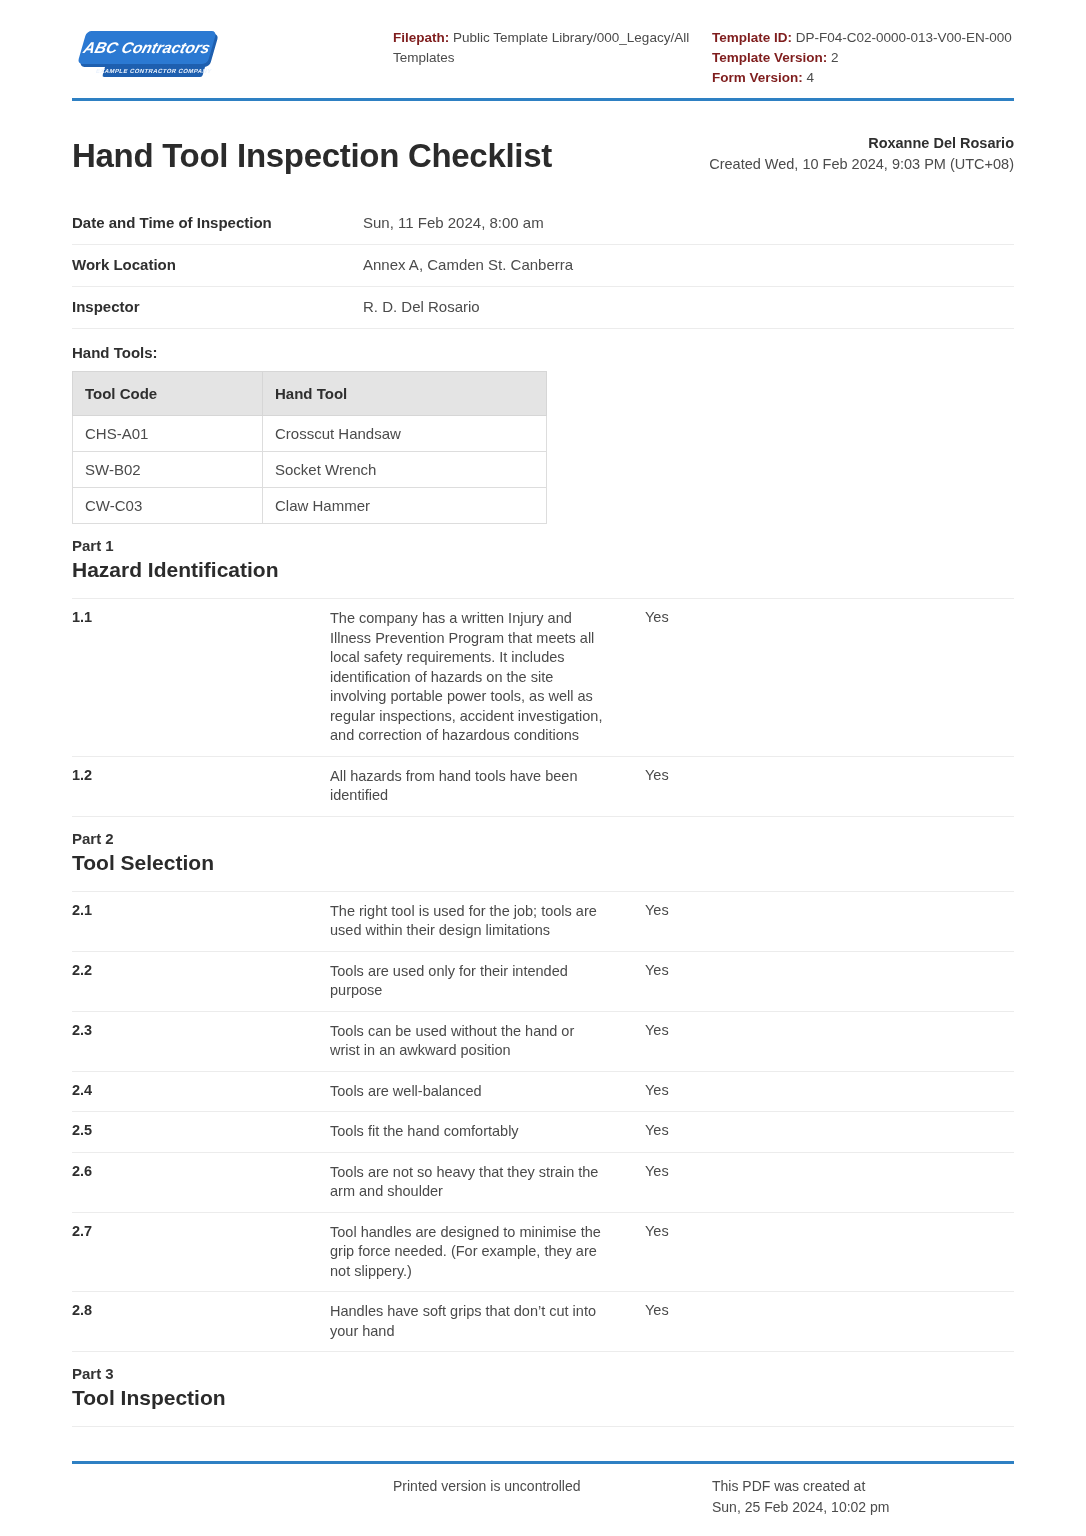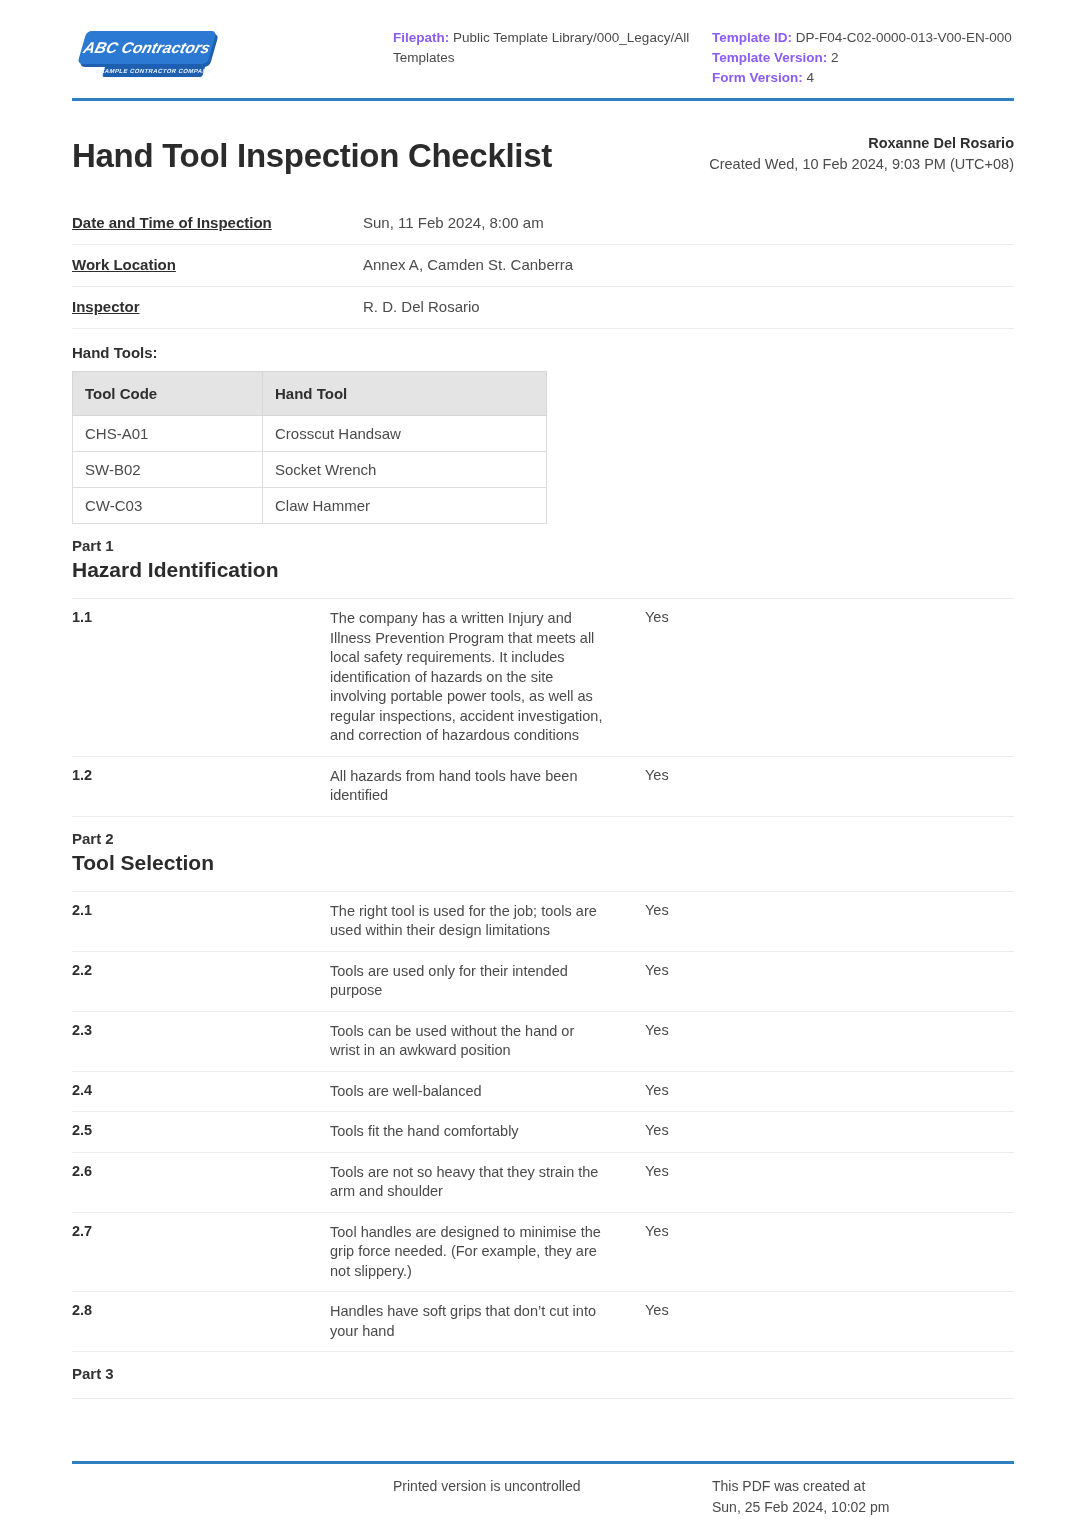--- a/index.html
+++ b/index.html
@@ -5,21 +5,21 @@
   * { margin:0; padding:0; box-sizing:border-box; }
   html,body { background:#ffffff; }
   body { font-family:"Liberation Sans","DejaVu Sans",sans-serif; color:#434343; }
   .page {
     width:1086px; height:1536px; overflow:hidden; margin:0 auto; background:#fff;
     display:flex; flex-direction:column; padding:28px 72px 0 72px;
   }
   
   .doc-header { display:grid; grid-template-columns:321px 319px 1fr; align-items:start; }
   .hdr-text { font-size:13.5px; line-height:20px; color:#4b4b4b; }
-  .hdr-text b { color:#8b5cf6; }
+  .hdr-text b { color:#7f1d1d; }
   
   .logo { position:relative; width:160px; height:56px; }
   .logo-main {
     position:absolute; left:10px; top:3px; width:130px; height:33px;
     background:#2b79d2; transform:skewX(-16deg); border-radius:5px;
     display:flex; align-items:center; justify-content:center;
     box-shadow:3px 3px 0 #1e5faf;
   }
   .logo-main span { font-style:italic; font-weight:bold; color:#fff; font-size:15.5px; white-space:nowrap; }
   .logo-sub {
@@ -30,21 +30,21 @@
   .logo-sub span { font-size:6px; font-weight:bold; color:#eaf2fd; letter-spacing:.4px; white-space:nowrap; }
   .blue-rule { height:3px; background:#2e80c3; margin-top:10px; }
   
   .title-row { display:flex; justify-content:space-between; align-items:flex-end; margin-top:32px;gap:9px; }
   .page-title { font-size:33px; font-weight:600; color:#2b2b2b; letter-spacing:-.3px; }
   .byline { text-align:right; font-size:14.5px; line-height:21px; color:#4b4b4b; }
   .byline .author { font-weight:bold; color:#2f2f2f; }
   
   .info-rows { margin-top:28px; }
   .info-row { display:grid; grid-template-columns:258px 1fr; padding:11px 0 13px 0; border-bottom:1px solid #ececec; }
-  .info-label { font-weight:bold; font-size:15px; color:#2f2f2f;text-decoration:underline; }
+  .info-label { font-weight:bold; font-size:15px; color:#2f2f2f; }
   .info-value { font-size:15px; color:#4b4b4b;margin-left:33px; }
   
   .hand-tools-label { font-weight:bold; font-size:15px; color:#2f2f2f; padding:15px 0 10px 0; }
   table.tools { border-collapse:collapse; width:475px; font-size:15px; }
   table.tools th {
     background:#e4e4e4; text-align:left; font-weight:bold; color:#2f2f2f;
     padding:8px 12px; border:1px solid #d6d6d6; height:44px;
   }
   table.tools td { padding:8px 12px; border:1px solid #dddddd; color:#4b4b4b; height:36px; }
   table.tools th:first-child, table.tools td:first-child { width:190px; }
@@ -222,20 +222,21 @@
       <div class="item-num">2.8</div>
       <div class="item-q">Handles have soft grips that don’t cut into your hand</div>
       <div class="item-a">Yes</div>
     </div>
   </div>
     </section>
 
     <section class="section">
       <div class="section-head">
         <div class="part-label">Part 3</div>
+        <div class="section-title">Tool Inspection</div>
       </div>
       <div></div>
     </section>
   </div>
 
   <div class="spacer"></div>
 
   <div class="footer-rule"></div>
   <div class="doc-footer">
     <div></div>

